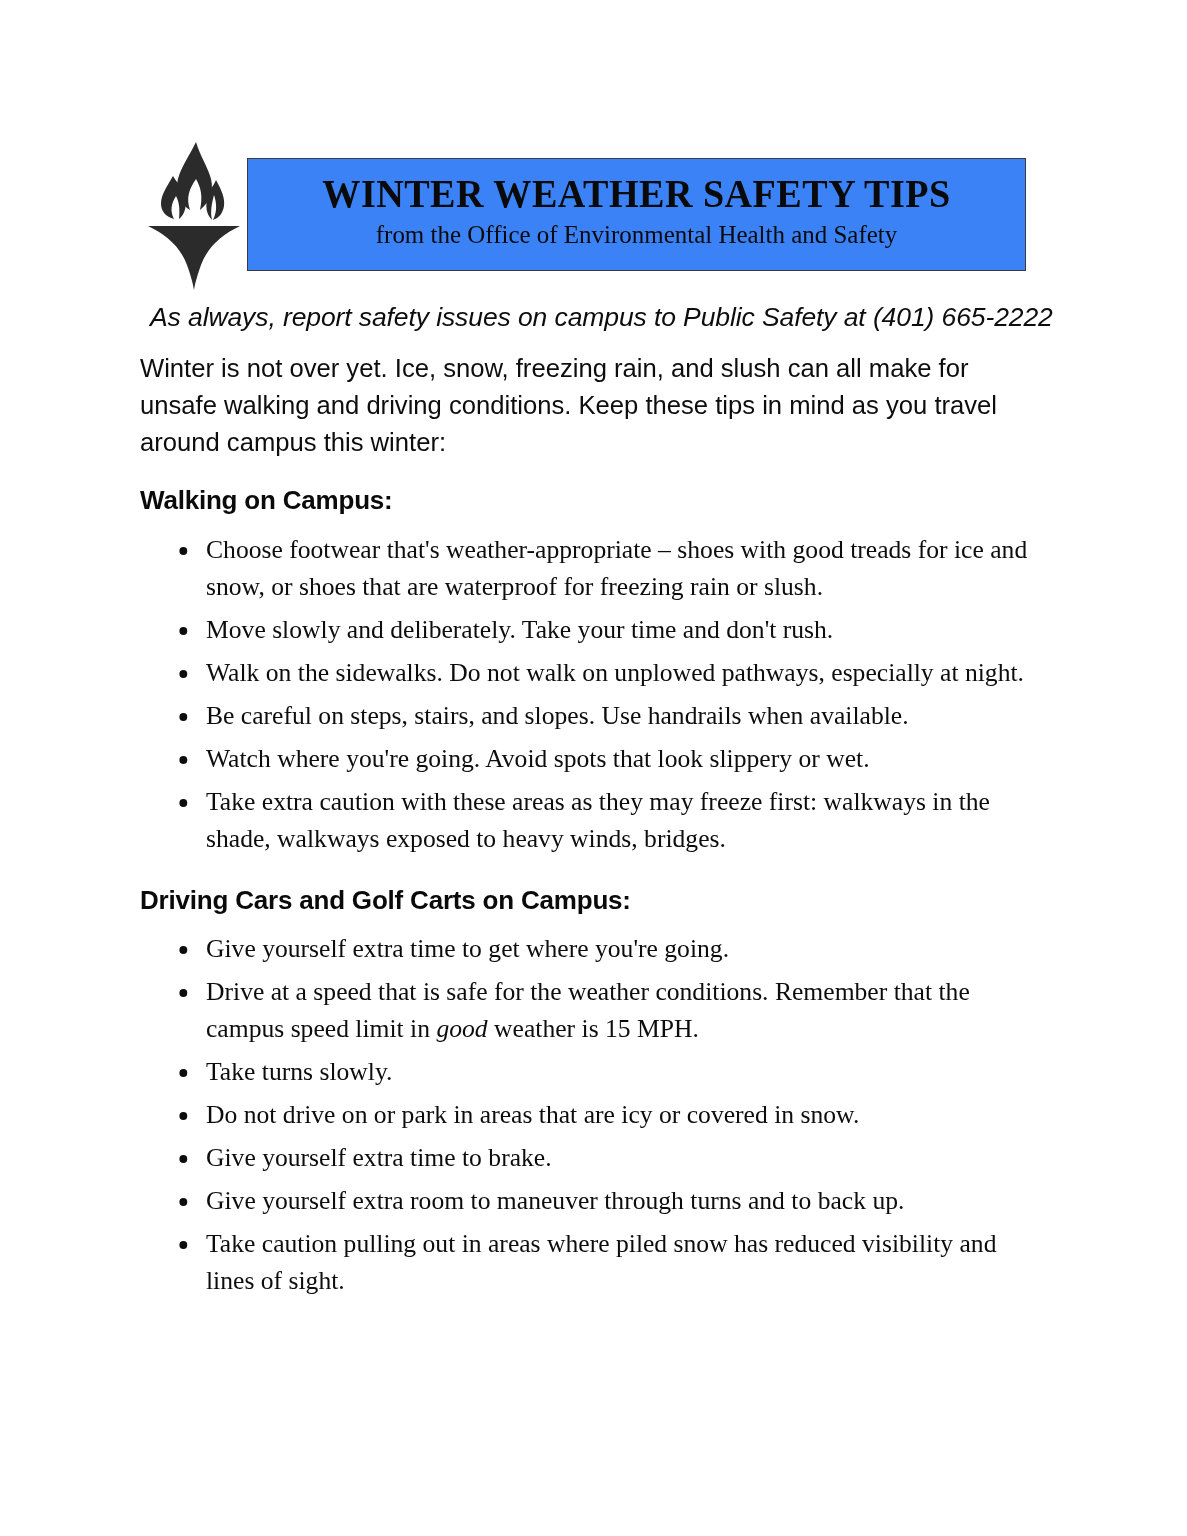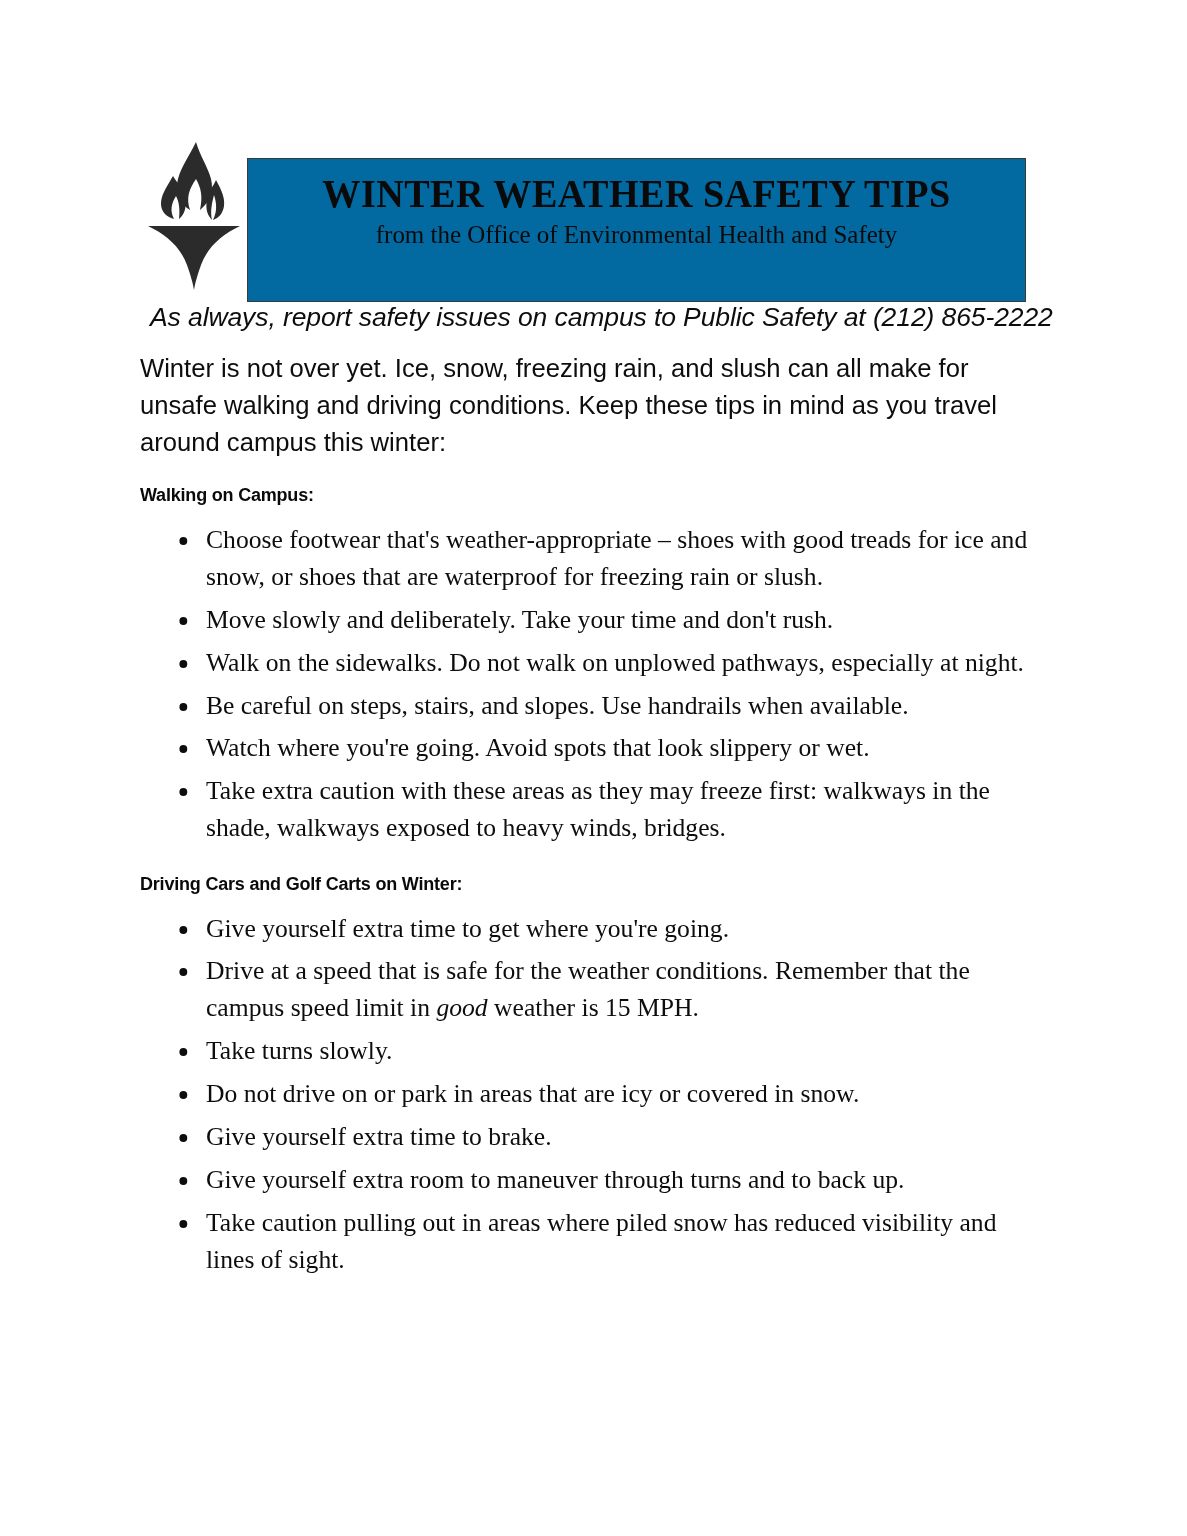--- a/index.html
+++ b/index.html
@@ -38,24 +38,24 @@
     width: 96px;
     height: 156px;
   }
   .logo svg { display: block; }
 
   .title-box {
     position: absolute;
     left: 107px;
     top: 28px;
     width: 779px;
-    height: 144px;
+    height: 113px;
     border: 1px solid #3a3a3a;
     box-sizing: border-box;
-    background: #0369a1;
+    background: #3b82f6;
   }
 
   .doc-title {
     font-family: "Liberation Serif", "DejaVu Serif", serif;
     font-size: 41px;
     letter-spacing: 0.5px;
     text-align: center;
     color: #0a0a0a;
     margin: 0;
     padding-top: 13px;
@@ -99,21 +99,21 @@
     font-size: 26px;
     line-height: 1.42;
     margin: 0 0 24px 0;
     color: #0d0d0d;
     width: 880px;
     transform: scaleX(0.985);
     transform-origin: left top;
   }
 
   .section-heading {
-    font-size: 18px;
+    font-size: 26px;
     font-weight: bold;
     line-height: 1.3;
     margin: 0 0 14px 0;
     color: #0a0a0a;
     letter-spacing: -0.2px;
   }
 
   ul.tips {
     list-style: none;
     margin: 0 0 26px 0;
@@ -170,36 +170,36 @@
 
     <div class="title-box">
       <h1 class="doc-title">WINTER WEATHER SAFETY TIPS</h1>
       <div class="doc-subtitle">from the Office of Environmental Health and Safety</div>
     </div>
 
   </div>
 
   <div class="content">
 
-    <div class="tagline">As always, report safety issues on campus to Public Safety at (212) 865-2222</div>
+    <div class="tagline">As always, report safety issues on campus to Public Safety at (401) 665-2222</div>
 
     <p class="intro">Winter is not over yet. Ice, snow, freezing rain, and slush can all make for unsafe walking and driving conditions. Keep these tips in mind as you travel around campus this winter:</p>
 
     <h2 class="section-heading">Walking on Campus:</h2>
 
     <ul class="tips">
       <li>Choose footwear that's weather-appropriate – shoes with good treads for ice and snow, or shoes that are waterproof for freezing rain or slush.</li>
       <li>Move slowly and deliberately. Take your time and don't rush.</li>
       <li>Walk on the sidewalks. Do not walk on unplowed pathways, especially at night.</li>
       <li>Be careful on steps, stairs, and slopes. Use handrails when available.</li>
       <li>Watch where you're going. Avoid spots that look slippery or wet.</li>
       <li>Take extra caution with these areas as they may freeze first: walkways in the shade, walkways exposed to heavy winds, bridges.</li>
     </ul>
 
-    <h2 class="section-heading">Driving Cars and Golf Carts on Winter:</h2>
+    <h2 class="section-heading">Driving Cars and Golf Carts on Campus:</h2>
 
     <ul class="tips">
       <li>Give yourself extra time to get where you're going.</li>
       <li><span>Drive at a speed that is safe for the weather conditions. Remember that the campus speed limit in </span><em>good</em><span> weather is 15 MPH.</span></li>
       <li>Take turns slowly.</li>
       <li>Do not drive on or park in areas that are icy or covered in snow.</li>
       <li>Give yourself extra time to brake.</li>
       <li>Give yourself extra room to maneuver through turns and to back up.</li>
       <li>Take caution pulling out in areas where piled snow has reduced visibility and lines of sight.</li>
     </ul>

